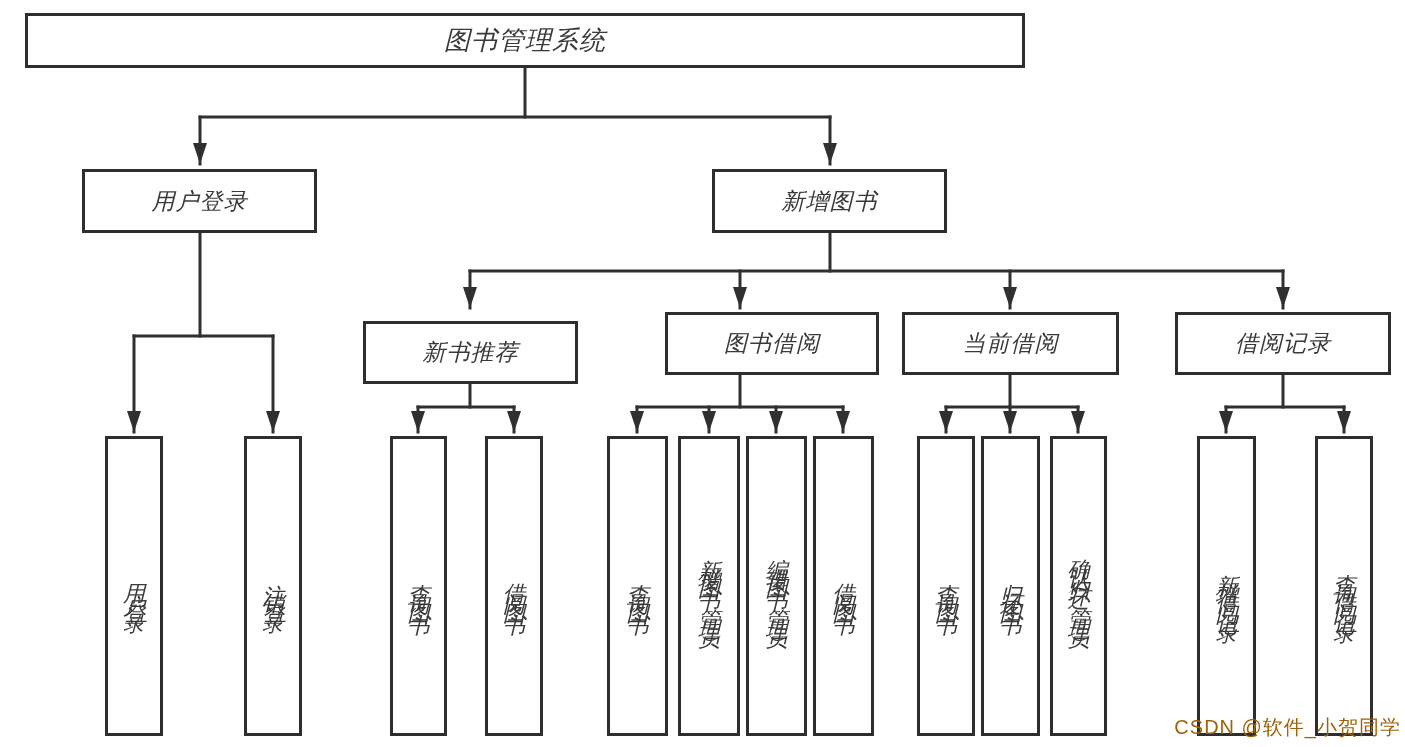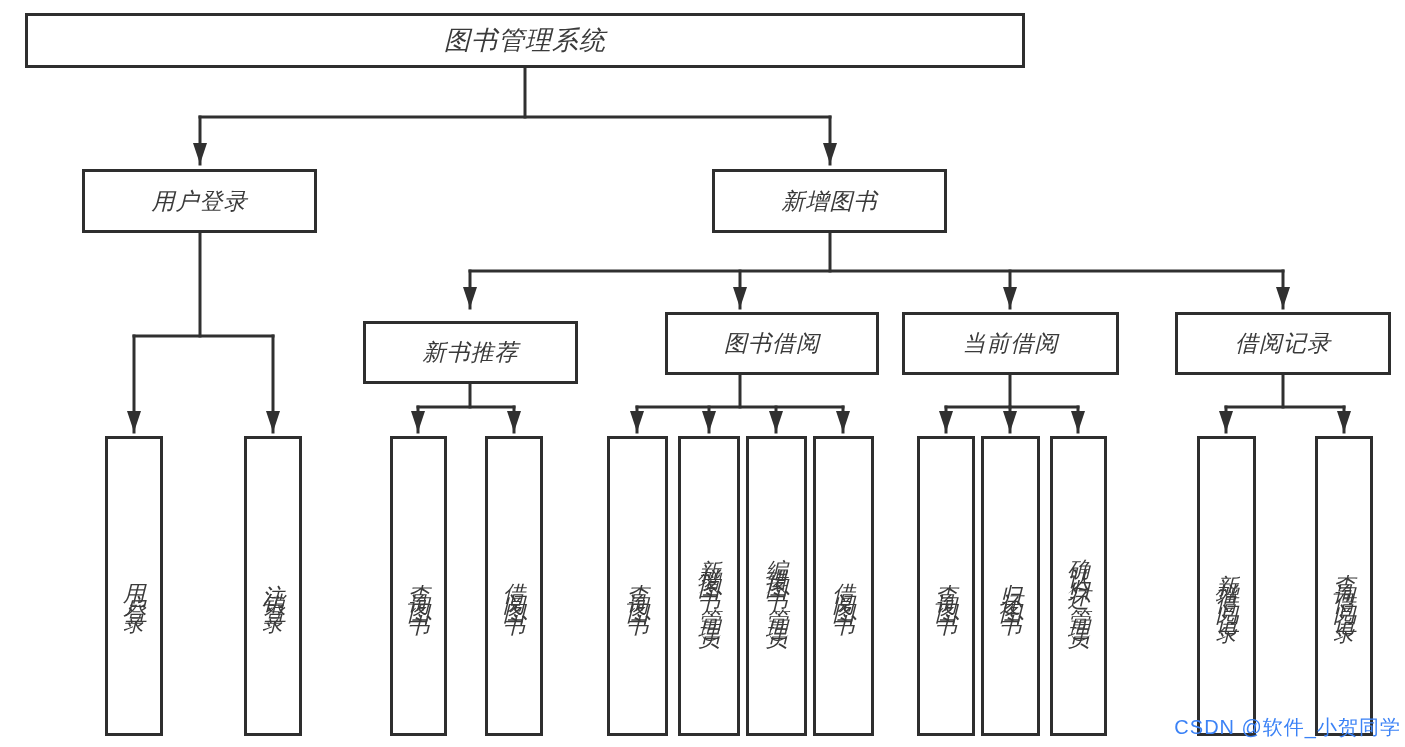--- a/index.html
+++ b/index.html
@@ -28,21 +28,21 @@
     text-orientation:mixed;
     font-size:22px;
     letter-spacing:10px;
     line-height:1;
     color:#3a3a3a;
   }
   #watermark{
     position:absolute;
     right:4px;top:714px;
     font-size:20px;
-    color:#3b82f6;
+    color:#a16207;
     letter-spacing:1px;
     z-index:5;
     white-space:nowrap;
   }
 </style>
 </head>
 <body>
 
 <div id="canvas">
 

